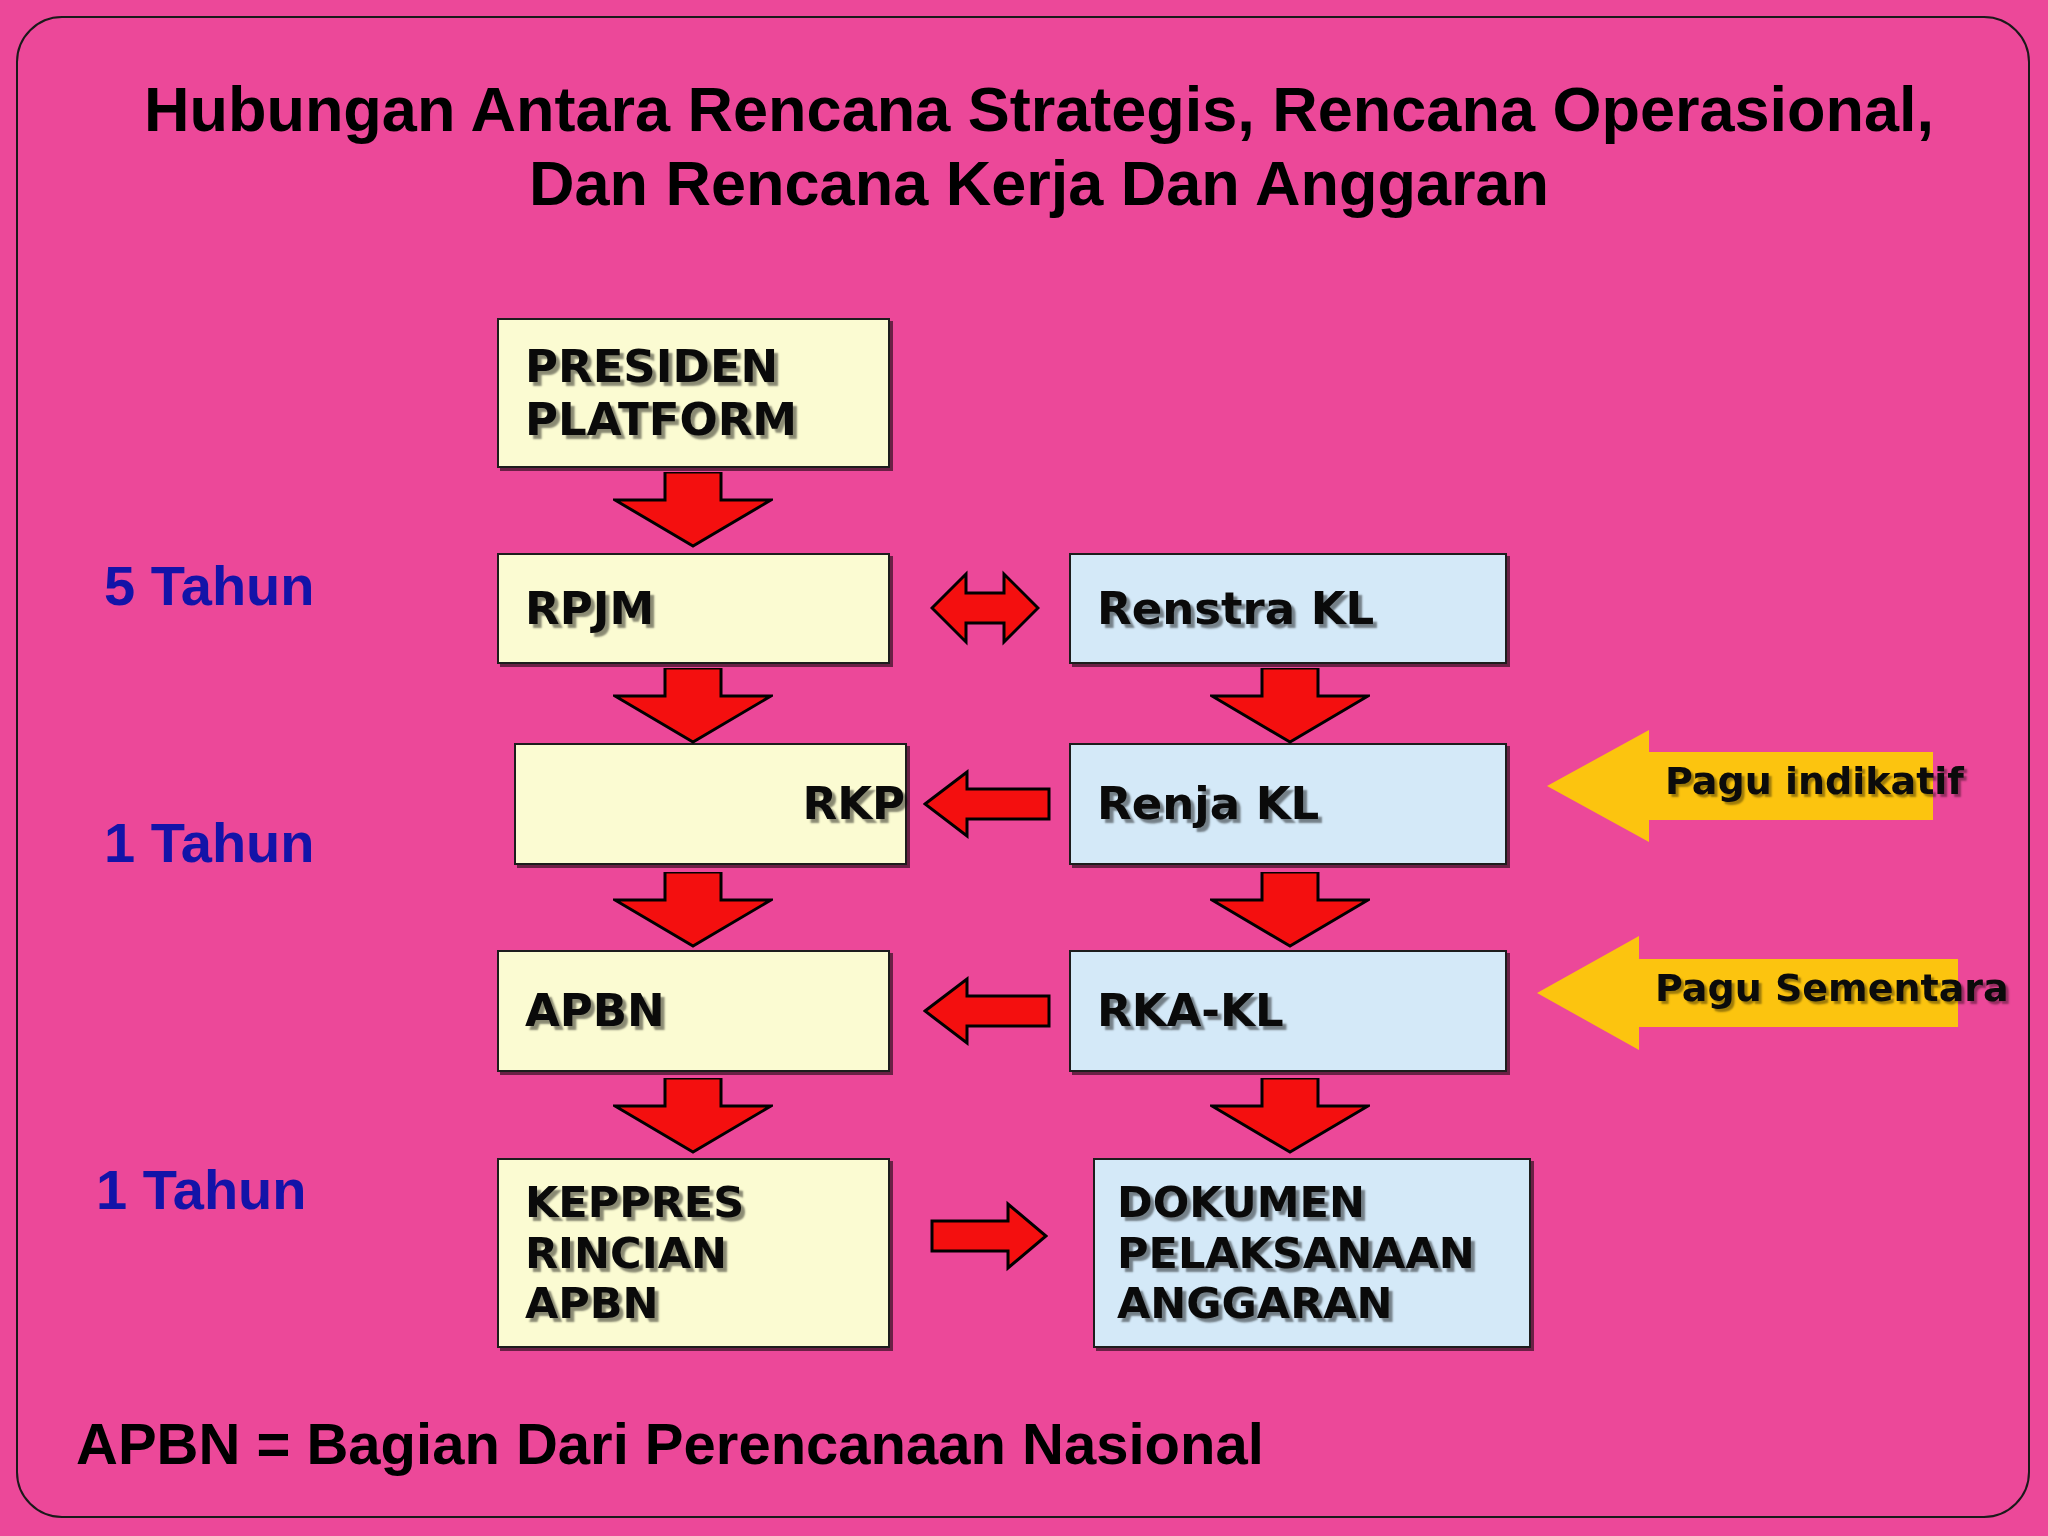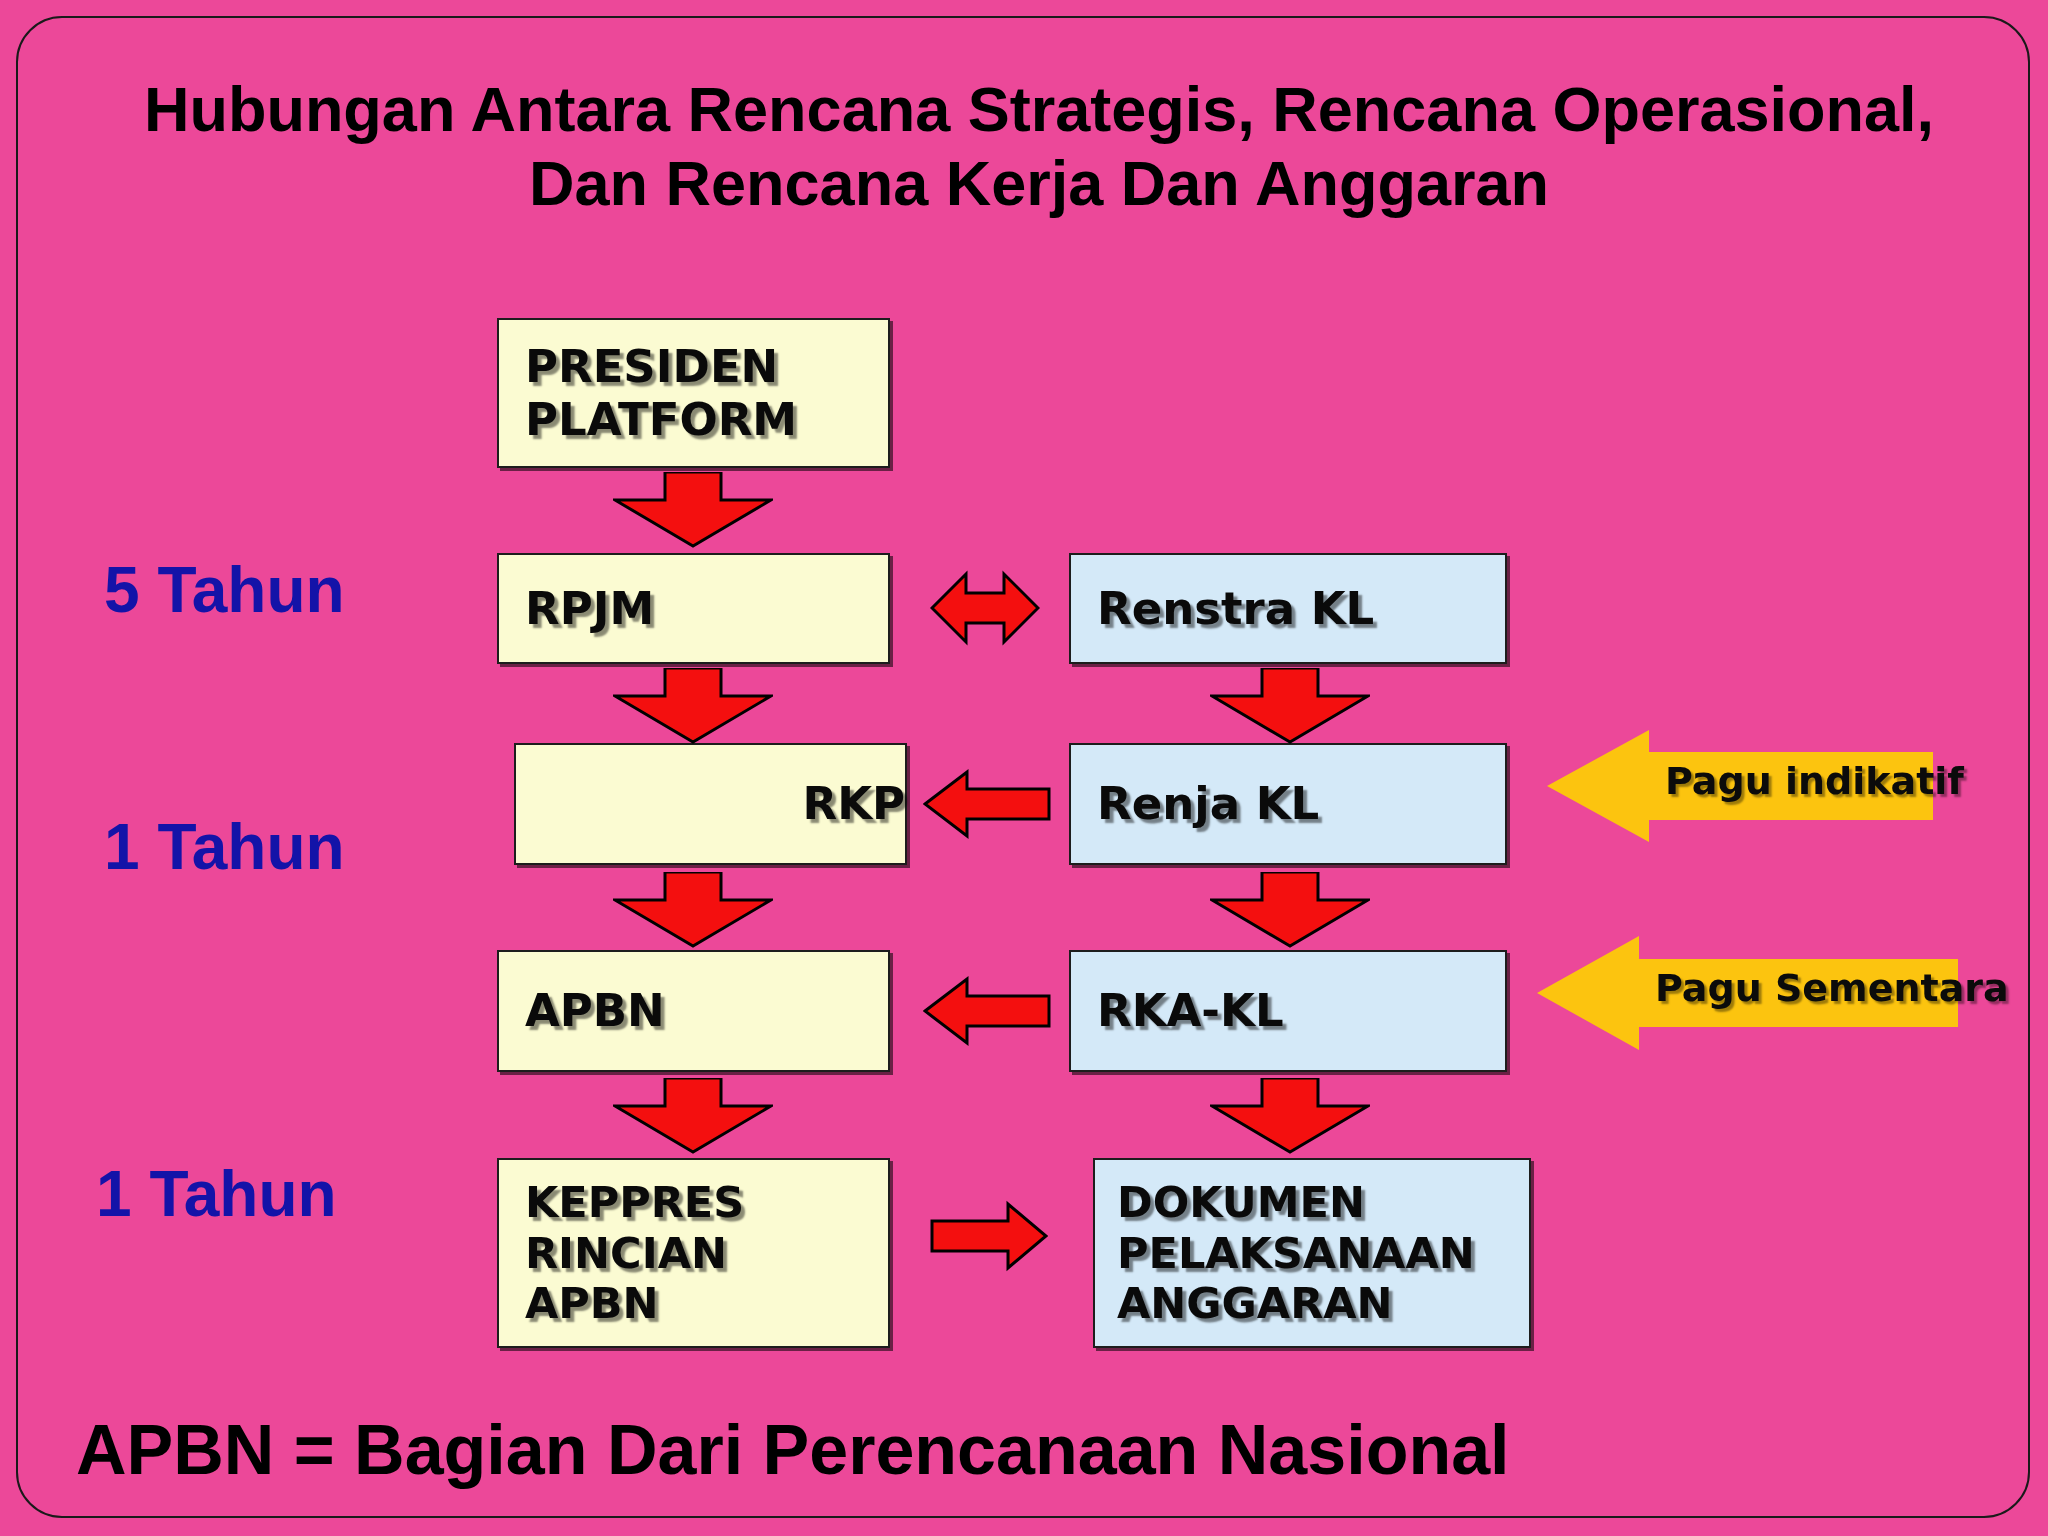--- a/index.html
+++ b/index.html
@@ -40,21 +40,21 @@
     letter-spacing:0px;
   }
   .title .l1{display:block;padding-left:30px;}
   .title .l2{display:block;padding-left:30px;}
 
   
   .yearlabel{
     position:absolute;
     color:#1313a8;
     font-weight:bold;
-    font-size:64px;
+    font-size:56px;
     font-family:"Liberation Sans","DejaVu Sans",sans-serif;
     white-space:nowrap;
   }
 
   
   .box{
     position:absolute;
     box-sizing:border-box;
     border:2px solid #1d1d1d;
     display:flex;
@@ -94,21 +94,21 @@
     text-shadow:3px 3px 2px rgba(0,0,0,0.38);
     white-space:nowrap;
   }
 
   
   .caption{
     position:absolute;
     left:76px;top:1410px;
     font-family:"Liberation Sans Narrow","Liberation Sans",sans-serif;
     font-weight:bold;
-    font-size:70px;
+    font-size:58px;
     color:#000000;
     white-space:nowrap;
   }
 </style>
 </head>
 <body>
 
 <div id="slide">
 
   <div id="frame"></div>

